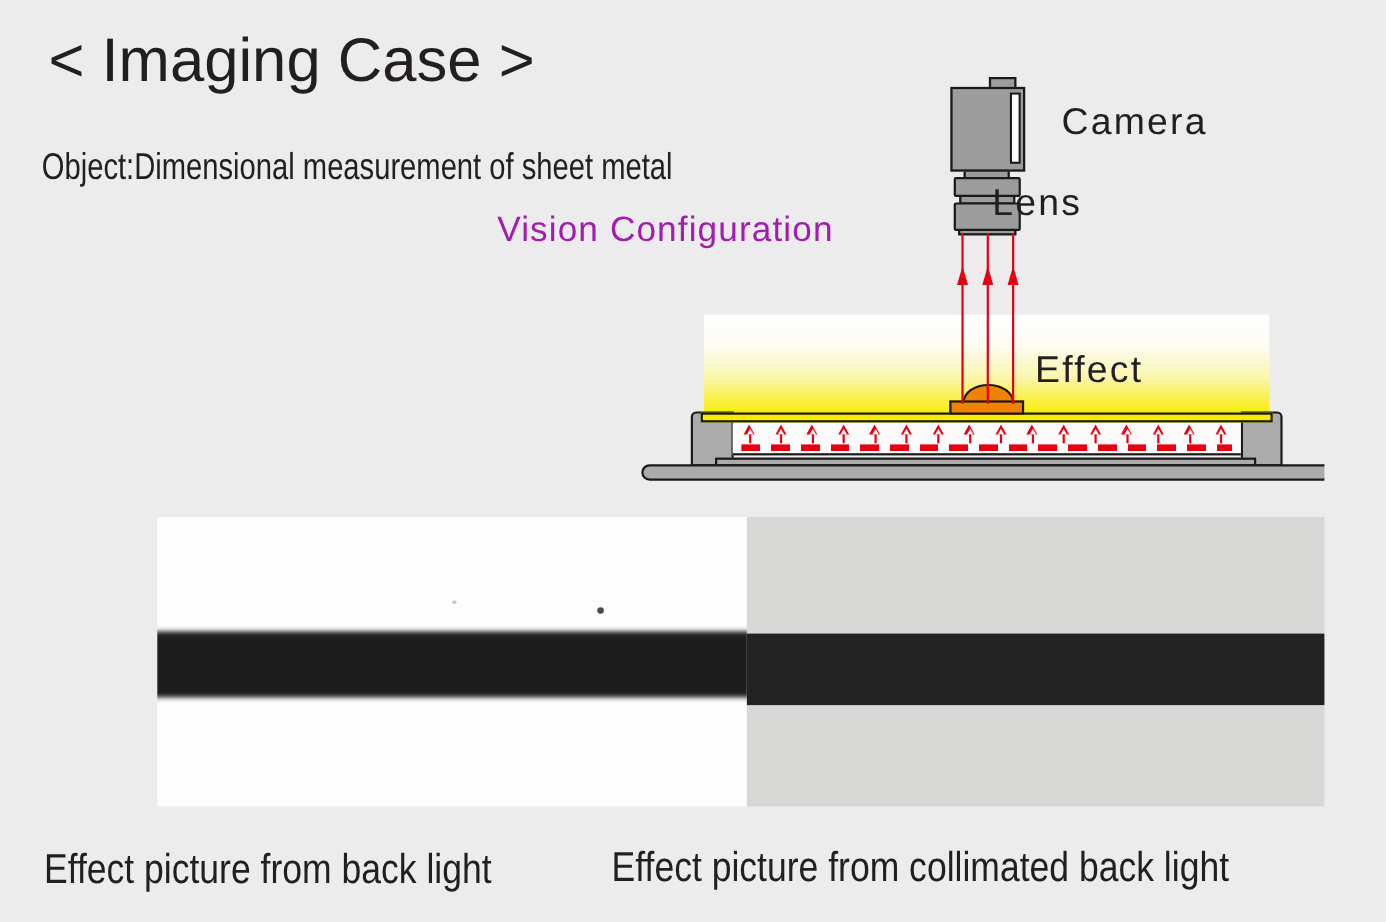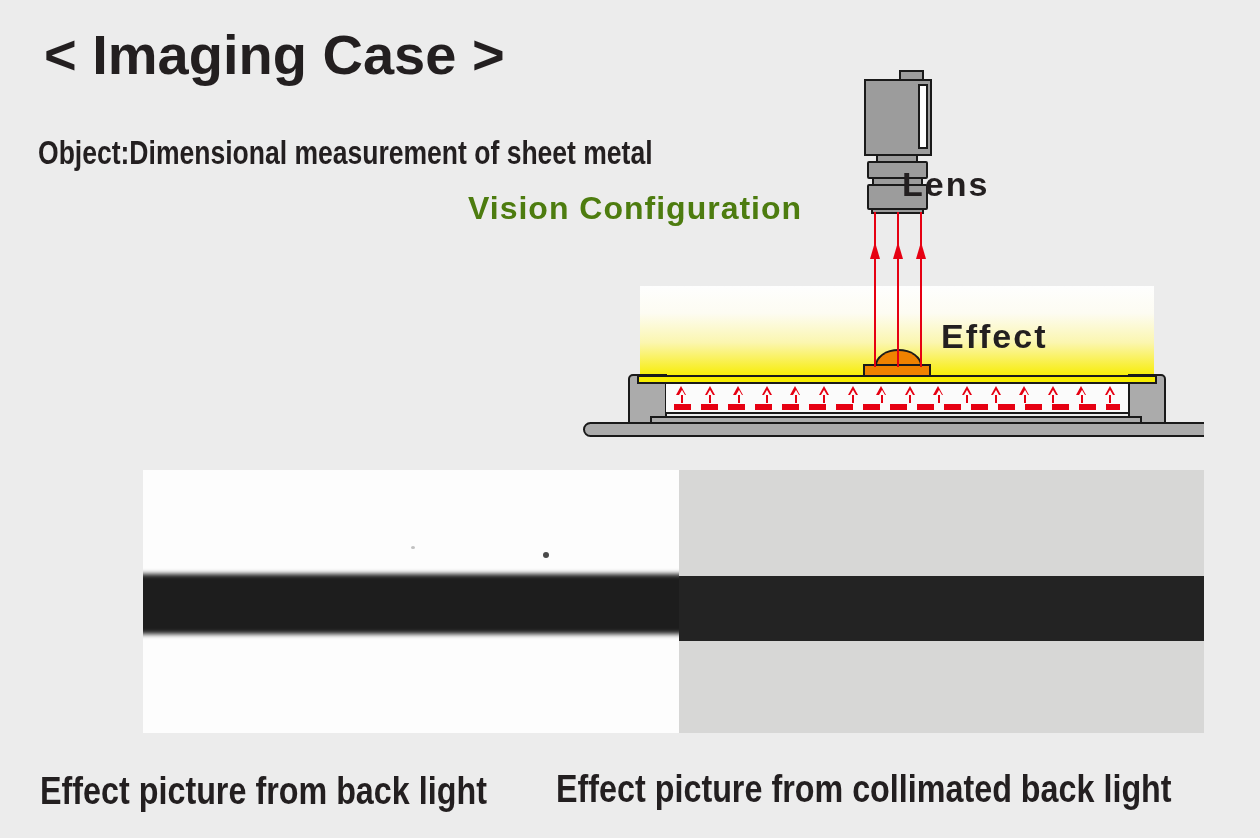--- a/index.html
+++ b/index.html
@@ -1,25 +1,25 @@
 <!DOCTYPE html>
 <html><head>
 <meta charset="utf-8">
 <style>
   html,body{margin:0;padding:0;}
   body{font-family:"Liberation Sans","DejaVu Sans",sans-serif;background:#ececec;}
-  #stage{position:relative;width:1204px;height:838px;background:#ececec;overflow:hidden;font-weight:bold;}
+  #stage{position:relative;width:1204px;height:838px;background:#ececec;overflow:hidden;}
 
   .abs{position:absolute;box-sizing:border-box;}
 
   
   .title{left:44px;top:22px;font-size:56px;color:#231f20;letter-spacing:0px;white-space:nowrap;}
   .object-line{left:38px;top:133px;font-size:34px;color:#231f20;white-space:nowrap;
                transform:scaleX(0.78);transform-origin:left top;}
-  .vision-heading{left:468px;top:190px;font-size:32px;color:#4d7c0f;letter-spacing:1px;white-space:nowrap;}
+  .vision-heading{left:452px;top:190px;font-size:32px;color:#a21caf;letter-spacing:1px;white-space:nowrap;}
 
   
   .diagram-label{font-size:34px;color:#231f20;letter-spacing:2px;white-space:nowrap;z-index:9;}
   .camera-label{left:965px;top:92px;}
   .lens-label{left:902px;top:165px;}
   .object-label{left:941px;top:317px;}
 
   
   .metal{background:#9c9c9c;border:2px solid #1a1a1a;}
   .cam-notch{left:899px;top:70px;width:25px;height:14px;z-index:5;}
@@ -197,20 +197,21 @@
         <i class="stem"></i>
       </span>
     </div>
   <div class="abs diffuser-plate"></div>
   <div class="abs lamp-tray"></div>
   <div class="abs base-plate"></div>
 
   <div class="abs object-dome"></div>
   <div class="abs object-base"></div>
 
+  <div class="abs diagram-label camera-label">Camera</div>
   <div class="abs diagram-label lens-label">Lens</div>
   <div class="abs diagram-label object-label">Effect</div>
 
   <div class="abs photo photo-left">
     <div class="bar bar-left"></div>
     <div class="speck speck-1"></div>
     <div class="speck speck-2"></div>
   </div>
   <div class="abs photo photo-right">
     <div class="bar bar-right"></div>

